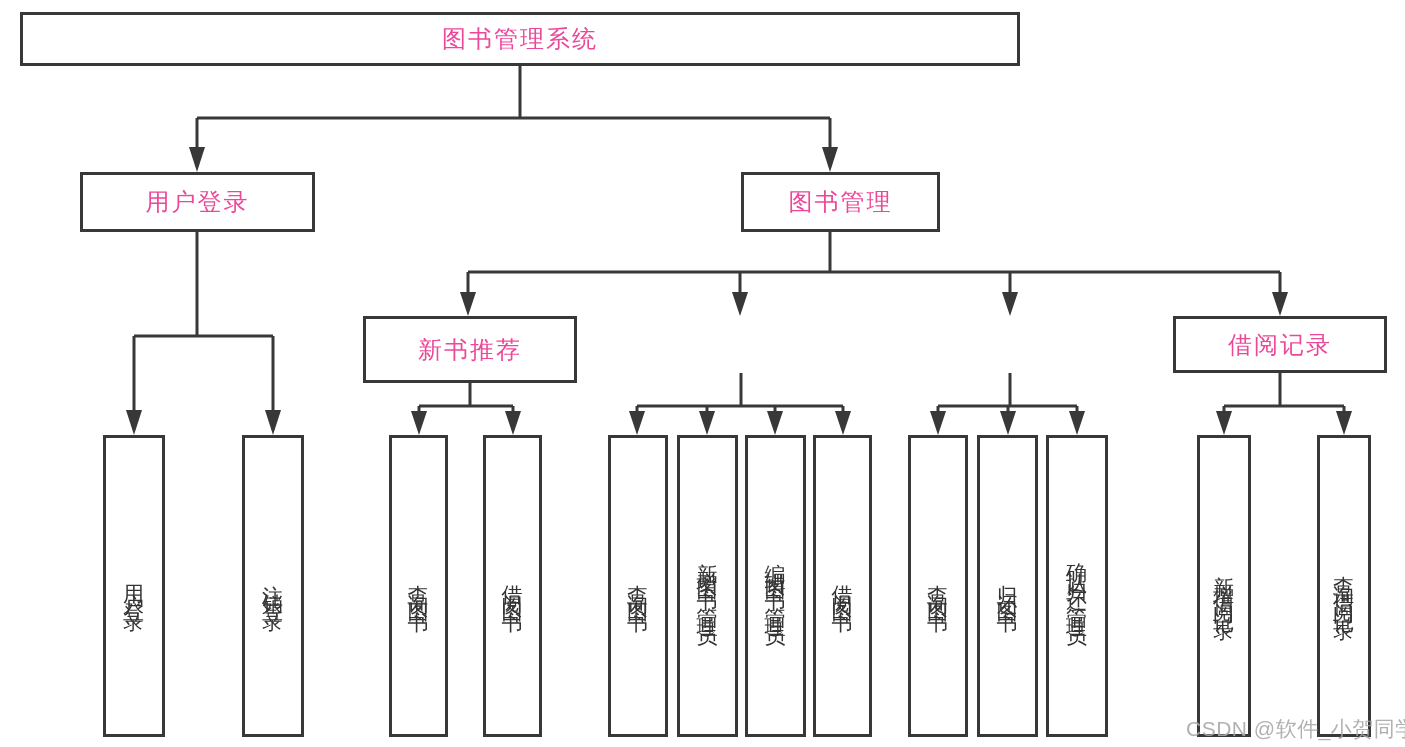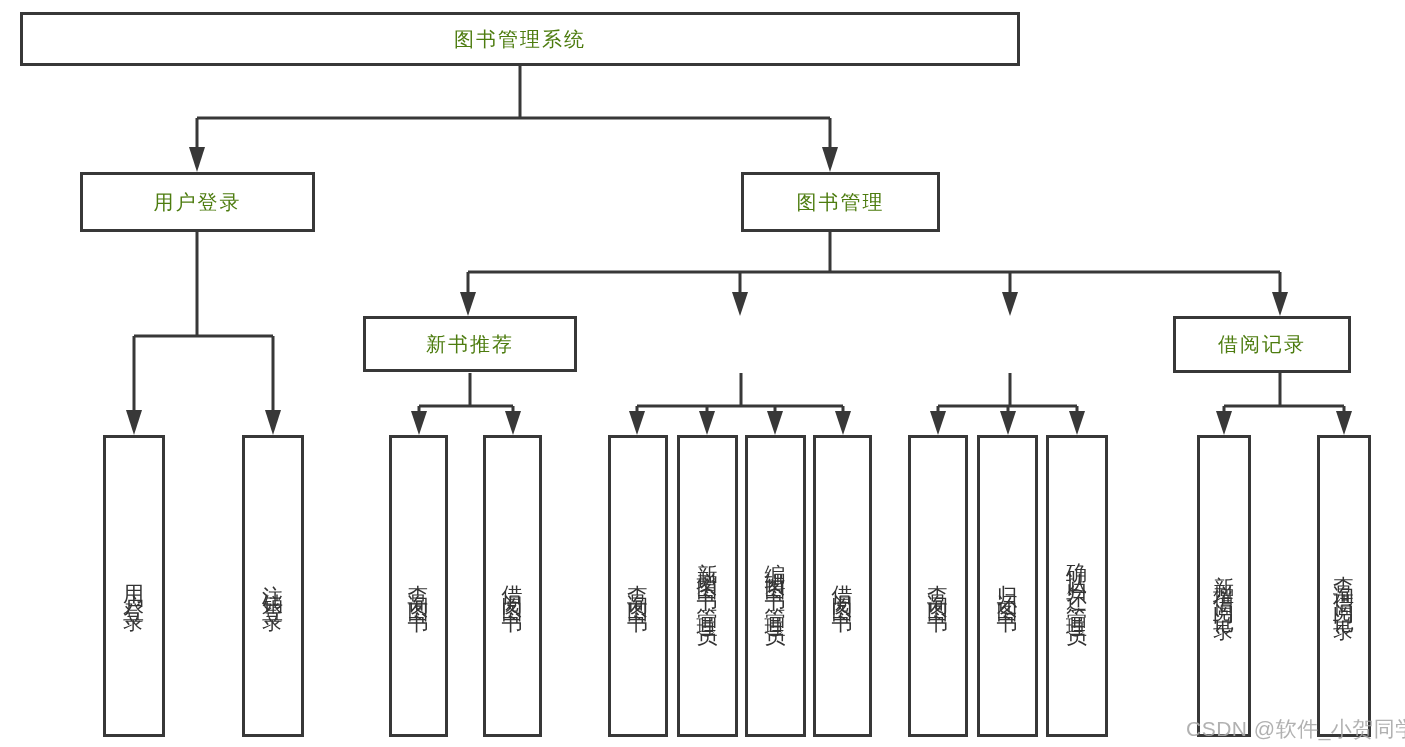--- a/index.html
+++ b/index.html
@@ -21,23 +21,23 @@
   .node {
     position: absolute;
     box-sizing: border-box;
     border: 3px solid #383838;
     background: #ffffff;
     display: flex;
     align-items: center;
     justify-content: center;
   }
   .hbox span {
-    font-size: 20px;
+    font-size: 24px;
     letter-spacing: 2px;
-    color: #4d7c0f;
+    color: #ec4899;
     white-space: nowrap;
   }
   .vbox { top: 435px; height: 302px; }
   .vbox span {
     writing-mode: vertical-rl;
     text-orientation: mixed;
     font-size: 21px;
     line-height: 1;
     letter-spacing: 9px;
     color: #333333;
@@ -110,24 +110,24 @@
     <span>图书管理系统</span>
   </div>
 
   <div class="node hbox" style="left:80px;top:172px;width:235px;height:60px">
     <span>用户登录</span>
   </div>
   <div class="node hbox" style="left:741px;top:172px;width:199px;height:60px">
     <span>图书管理</span>
   </div>
 
-  <div class="node hbox" style="left:363px;top:316px;width:214px;height:56px">
+  <div class="node hbox" style="left:363px;top:316px;width:214px;height:67px">
     <span>新书推荐</span>
   </div>
-  <div class="node hbox" style="left:1173px;top:316px;width:178px;height:57px">
+  <div class="node hbox" style="left:1173px;top:316px;width:214px;height:57px">
     <span>借阅记录</span>
   </div>
 
   <div class="node vbox" style="left:103px;width:62px">
     <span>用户登录</span>
   </div>
   <div class="node vbox" style="left:242px;width:62px">
     <span>注销登录</span>
   </div>
 

